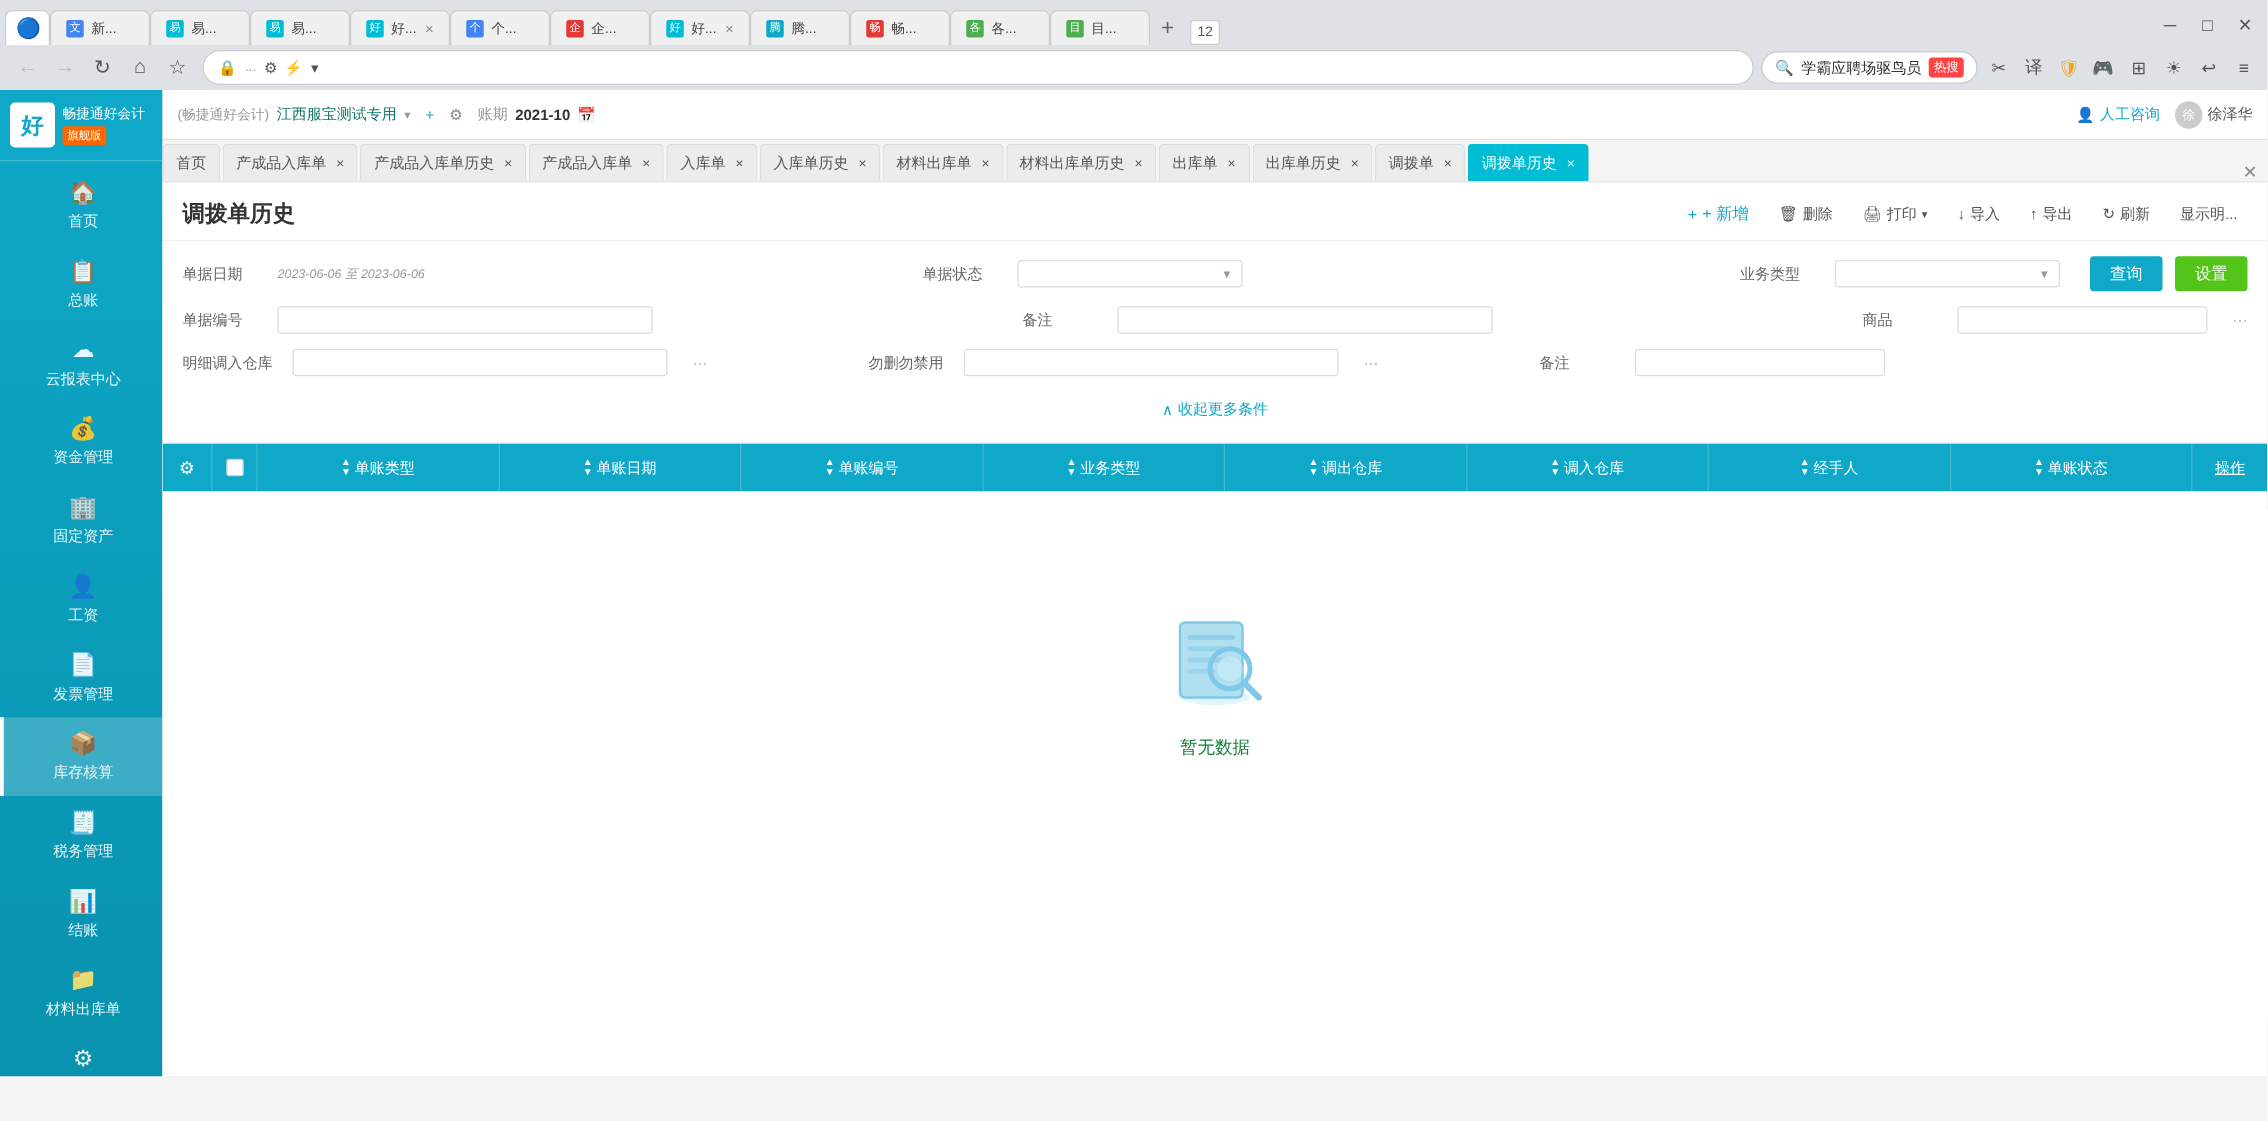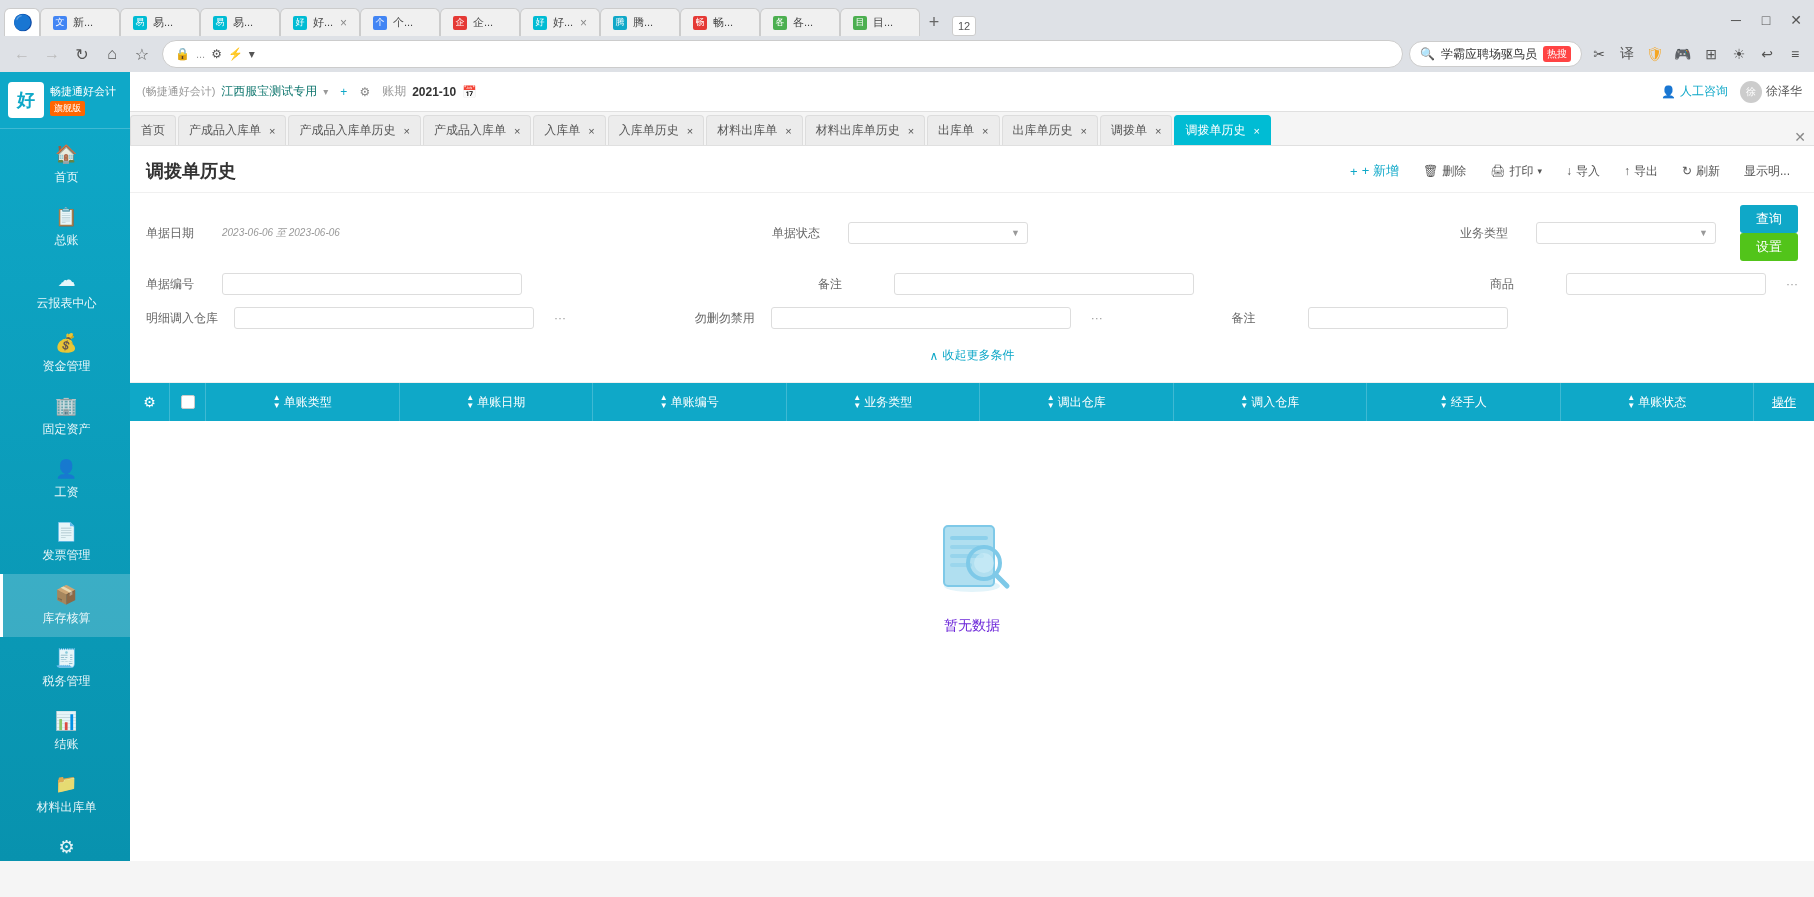--- a/index.html
+++ b/index.html
@@ -103,21 +103,21 @@
     .th-in-wh { flex: 1; min-width: 120px; }
     .th-handler { flex: 1; min-width: 100px; }
     .th-status { flex: 1; min-width: 100px; }
     .th-action { width: 60px; text-decoration: underline; }
     .sort-arrows { display: flex; flex-direction: column; font-size: 8px; line-height: 1; }
 
     
     .empty-state { display: flex; flex-direction: column; align-items: center; justify-content: center; padding: 80px 20px; gap: 16px; }
     .empty-icon { width: 100px; height: 100px; position: relative; }
     .empty-icon svg { width: 100%; height: 100%; }
-    .empty-text { color: #6d28d9; font-size: 14px; }
+    .empty-text { color: #15803d; font-size: 14px; }
 
     
     .checkbox { width: 14px; height: 14px; border: 1px solid #ccc; background: #fff; border-radius: 2px; cursor: pointer; }
 
     
     .gear-icon-sm { font-size: 14px; cursor: pointer; }
 
     
     ::-webkit-scrollbar { width: 6px; height: 6px; }
     ::-webkit-scrollbar-track { background: #f1f1f1; }
@@ -411,21 +411,21 @@
               <option value=""></option>
             </select>
           </div>
           <span style="flex:1;"></span>
           <span class="filter-label">业务类型</span>
           <div class="select-wrapper">
             <select class="filter-select">
               <option value=""></option>
             </select>
           </div>
-          <div style="display:flex;flex-direction:column;gap:0;margin-left:8px;">
+          <div style="display:flex;gap:10px;margin-left:8px;">
             <button class="query-btn">查询</button>
             <button class="settings-btn">设置</button>
           </div>
         </div>
 
         <div class="filter-row">
           <span class="filter-label">单据编号</span>
           <input type="text" class="filter-input" style="min-width: 300px;">
           <span style="flex:0.5;"></span>
           <span class="filter-label">备注</span>

